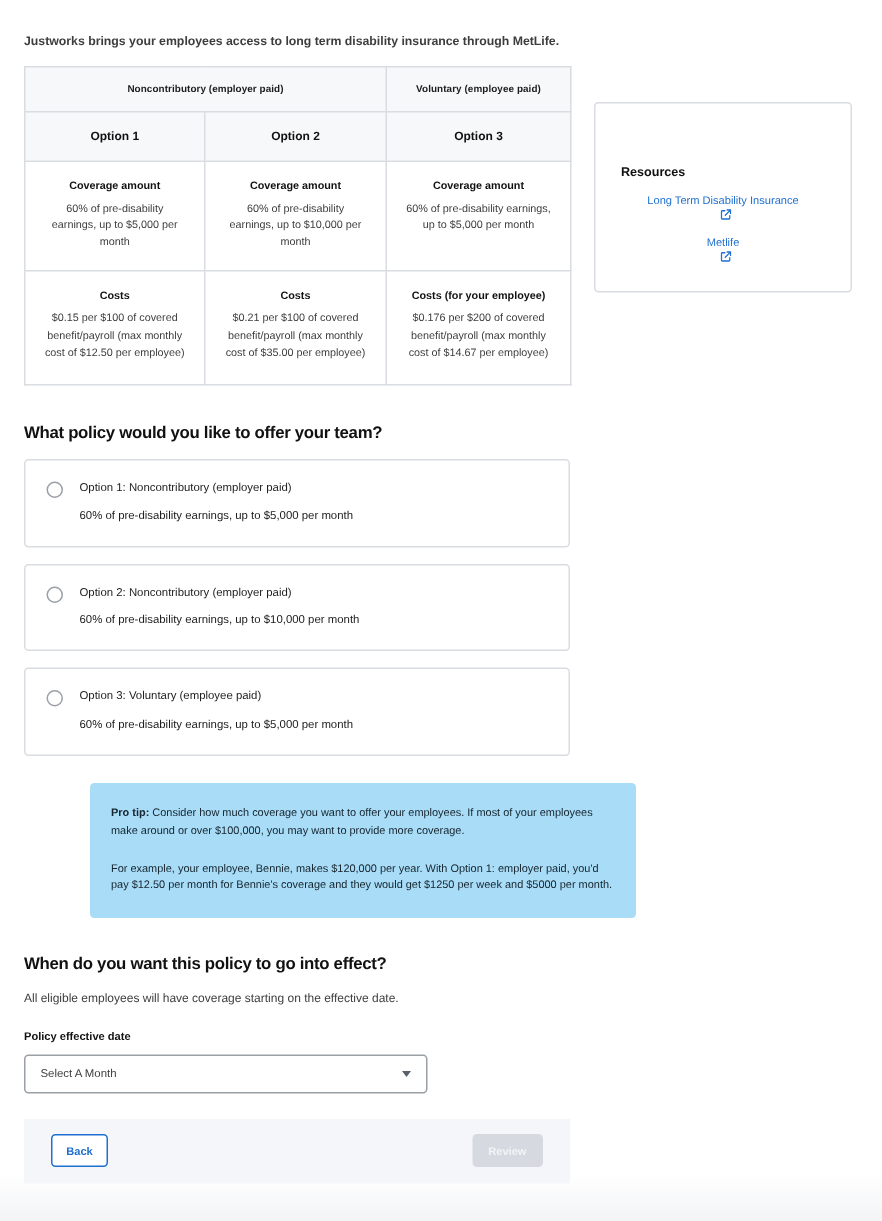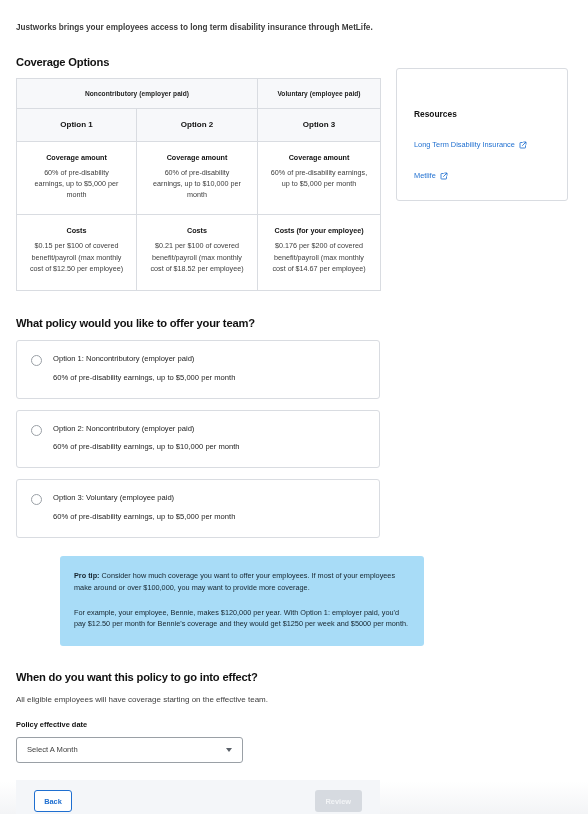--- a/index.html
+++ b/index.html
@@ -161,21 +161,21 @@
     line-height: 1.45;
   }
   .field-label {
     margin-top: 14px;
     font-size: 7.4px;
     font-weight: bold;
     color: #111111;
   }
   .select-box {
     margin-top: 8px;
-    width: 227px;
+    width: 269px;
     height: 26px;
     border: 1px solid #9aa0a6;
     border-radius: 3px;
     background: #ffffff;
     display: flex;
     align-items: center;
     padding: 0 10px;
     cursor: pointer;
   }
   .select-value {
@@ -239,47 +239,47 @@
     background: #ffffff;
     padding: 16px 17px 19px 17px;
   }
   .res-title {
     font-size: 8.4px;
     font-weight: bold;
     color: #111111;
     margin-top: 24px;
   }
   .res-link {
-    margin-top: 22px;
+    margin-top: 11px;
     display: flex;
     align-items: center;
     font-size: 7.4px;
     color: #1f6fd0;
     text-decoration: none;
     cursor: pointer;
+    flex-direction: column;
   }
   .res-link span { line-height: 1.2; }
   .ext-icon {
     margin-left: 4px;
     flex: 0 0 auto;
     display: inline-block;
     width: 8px;
     height: 8px;
   }
 </style>
 </head>
 <body>
 
 <div class="page">
 
   <div class="content">
 
     <p class="page-subtitle">Justworks brings your employees access to long term disability insurance through MetLife.</p>
 
-    <h2 class="section-title coverage-title">Coverage Options</h2>
 
     <table class="cov-table">
       <colgroup>
         <col style="width:120px">
           <col style="width:121px">
           <col style="width:123px">
       </colgroup>
       <tbody>
         <tr>
           <td class="grouphead" colspan="2">Noncontributory (employer paid)</td>
@@ -304,21 +304,21 @@
             <div class="cell-text">60% of pre-disability earnings, up to $5,000 per month</div>
           </td>
         </tr>
         <tr>
           <td class="body-cell costs-cell">
             <div class="cell-label">Costs</div>
             <div class="cell-text">$0.15 per $100 of covered benefit/payroll (max monthly cost of $12.50 per employee)</div>
           </td>
           <td class="body-cell costs-cell">
             <div class="cell-label">Costs</div>
-            <div class="cell-text">$0.21 per $100 of covered benefit/payroll (max monthly cost of $18.52 per employee)</div>
+            <div class="cell-text">$0.21 per $100 of covered benefit/payroll (max monthly cost of $35.00 per employee)</div>
           </td>
           <td class="body-cell costs-cell">
             <div class="cell-label">Costs (for your employee)</div>
             <div class="cell-text">$0.176 per $200 of covered benefit/payroll (max monthly cost of $14.67 per employee)</div>
           </td>
         </tr>
       </tbody>
     </table>
 
     <h2 class="section-title policy-question">What policy would you like to offer your team?</h2>
@@ -346,21 +346,21 @@
         <div class="radio-sub">60% of pre-disability earnings, up to $5,000 per month</div>
       </div>
     </div>
 
     <div class="protip">
       <p><b>Pro tip:</b><span> Consider how much coverage you want to offer your employees. If most of your employees make around or over $100,000, you may want to provide more coverage.</span></p>
       <p>For example, your employee, Bennie, makes $120,000 per year. With Option 1: employer paid, you'd pay $12.50 per month for Bennie's coverage and they would get $1250 per week and $5000 per month.</p>
     </div>
 
     <h2 class="section-title effect-question">When do you want this policy to go into effect?</h2>
-    <p class="effect-sub">All eligible employees will have coverage starting on the effective team.</p>
+    <p class="effect-sub">All eligible employees will have coverage starting on the effective date.</p>
 
     <div class="field-label">Policy effective date</div>
 
     <div class="select-box">
       <div class="select-value">Select A Month</div>
       <div class="caret"></div>
     </div>
 
     <div class="footer">
       <button class="btn-back">Back</button>

